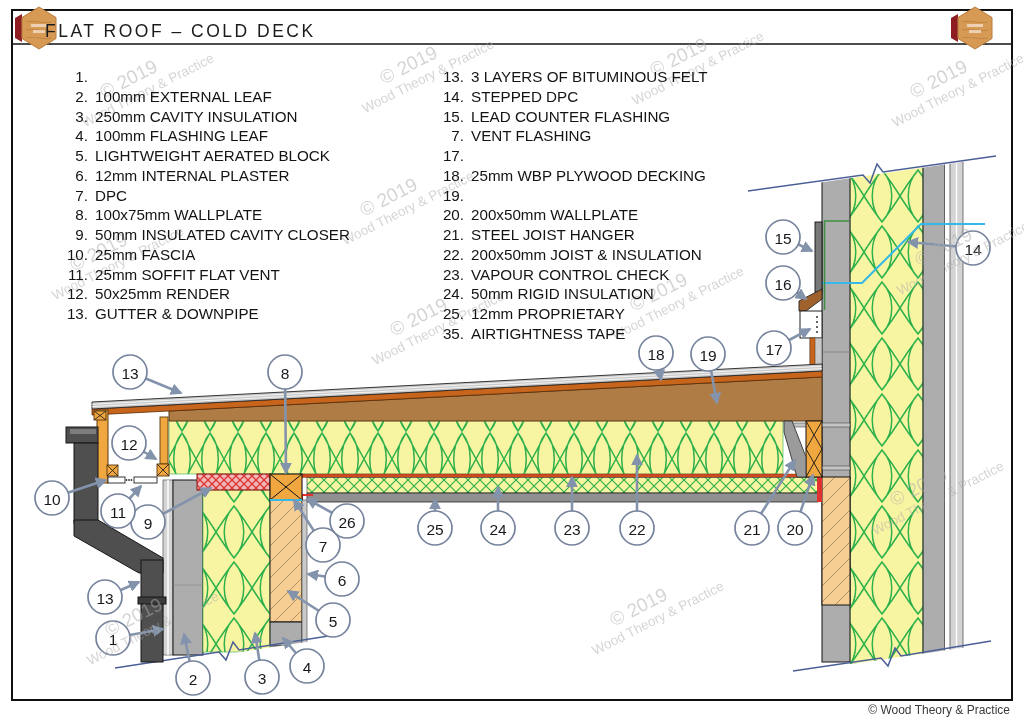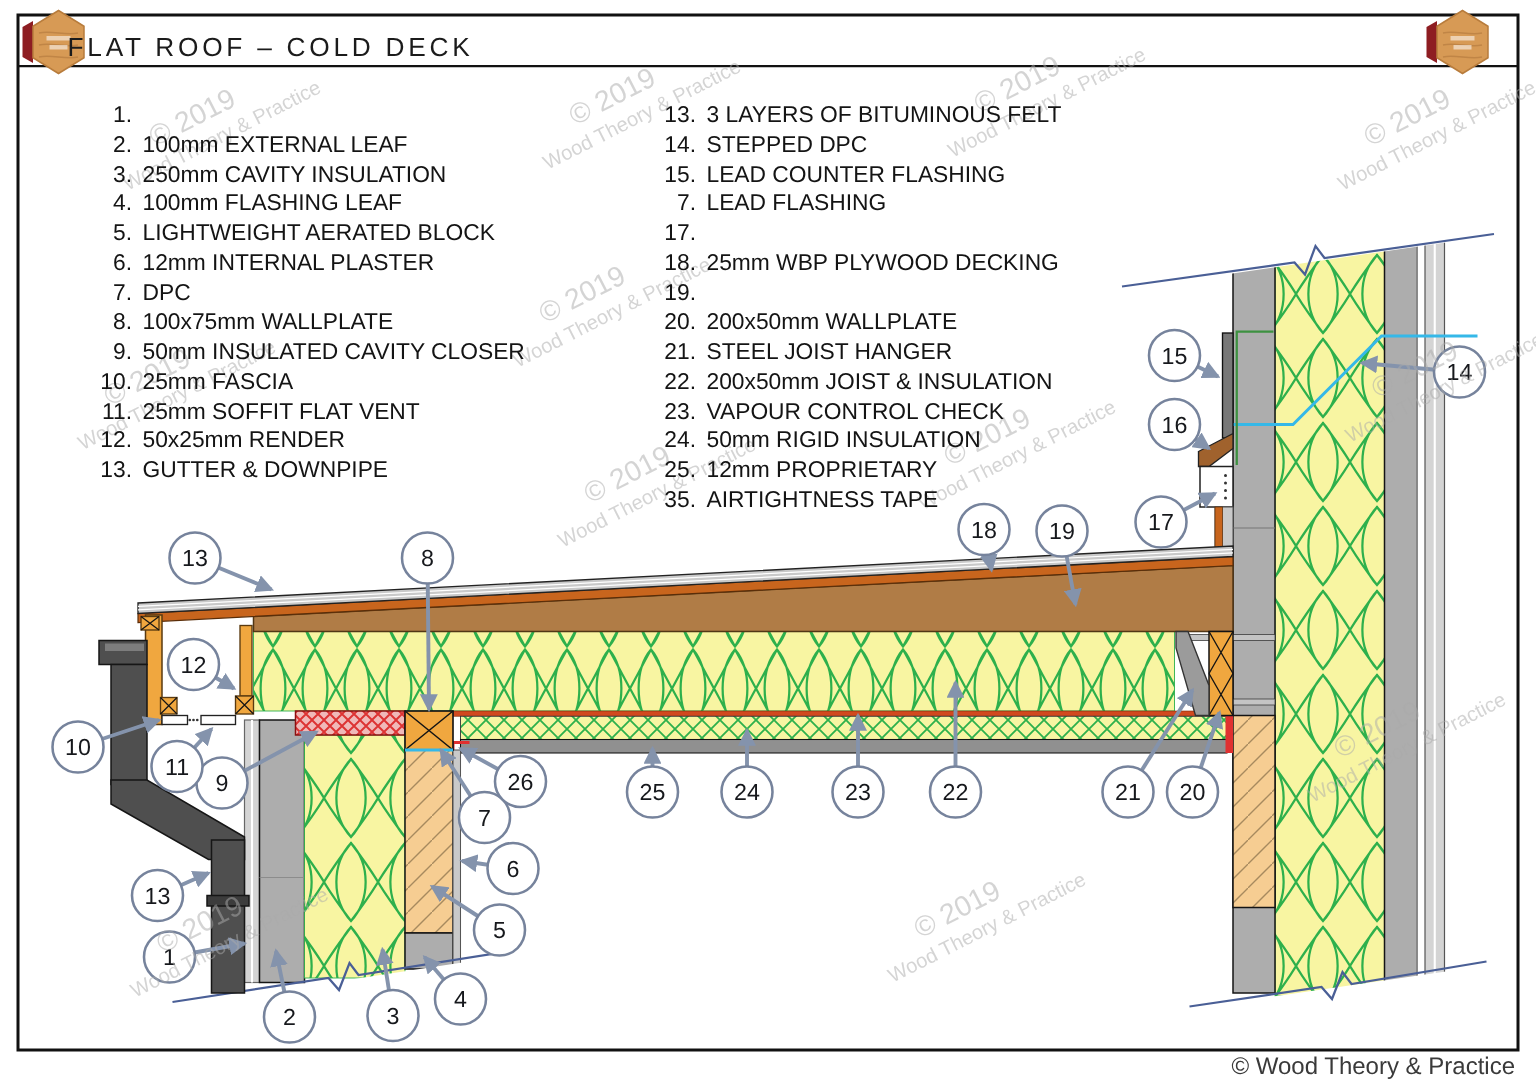--- a/index.html
+++ b/index.html
@@ -12,21 +12,21 @@
   #leg-left{left:50px;}
   #leg-right{left:418px;}
   .lrow{display:flex;white-space:nowrap;}
   .lrow .num{text-align:right;padding-right:7px;}
   #leg-left .num{width:38px;}
   #leg-right .num{width:46px;}
   #wm-host{position:absolute;inset:0;z-index:3;pointer-events:none;}
   .wm{position:absolute;transform:rotate(-27deg);color:#ababab;opacity:.5;white-space:nowrap;}
   .wm1{font-size:19px;margin-left:30px;}
   .wm2{font-size:13.5px;}
-  .footer{position:absolute;right:14px;top:703px;font-size:16px;color:#3a3a3a;z-index:4;}
+  .footer{position:absolute;right:14px;top:703px;font-size:12px;color:#3a3a3a;z-index:4;}
   .leader{stroke:#8493ac;stroke-width:2.6;fill:none;}
   .cbub{fill:#ffffff;stroke:#76839c;stroke-width:1.7;}
   .cnum{font-family:"Liberation Sans",sans-serif;font-size:15.5px;fill:#16181c;
         text-anchor:middle;dominant-baseline:central;}
 </style>
 </head>
 <body>
 
 <div id="stage">
 
@@ -383,21 +383,21 @@
       <div class="lrow">
     <span class="num">14.</span>
     <span class="lbl">STEPPED DPC</span>
   </div>
       <div class="lrow">
     <span class="num">15.</span>
     <span class="lbl">LEAD COUNTER FLASHING</span>
   </div>
       <div class="lrow">
     <span class="num">7.</span>
-    <span class="lbl">LEAD FLASHING</span>
+    <span class="lbl">VENT FLASHING</span>
   </div>
       <div class="lrow">
     <span class="num">17.</span>
   </div>
       <div class="lrow">
     <span class="num">18.</span>
     <span class="lbl">25mm WBP PLYWOOD DECKING</span>
   </div>
       <div class="lrow">
     <span class="num">19.</span>

